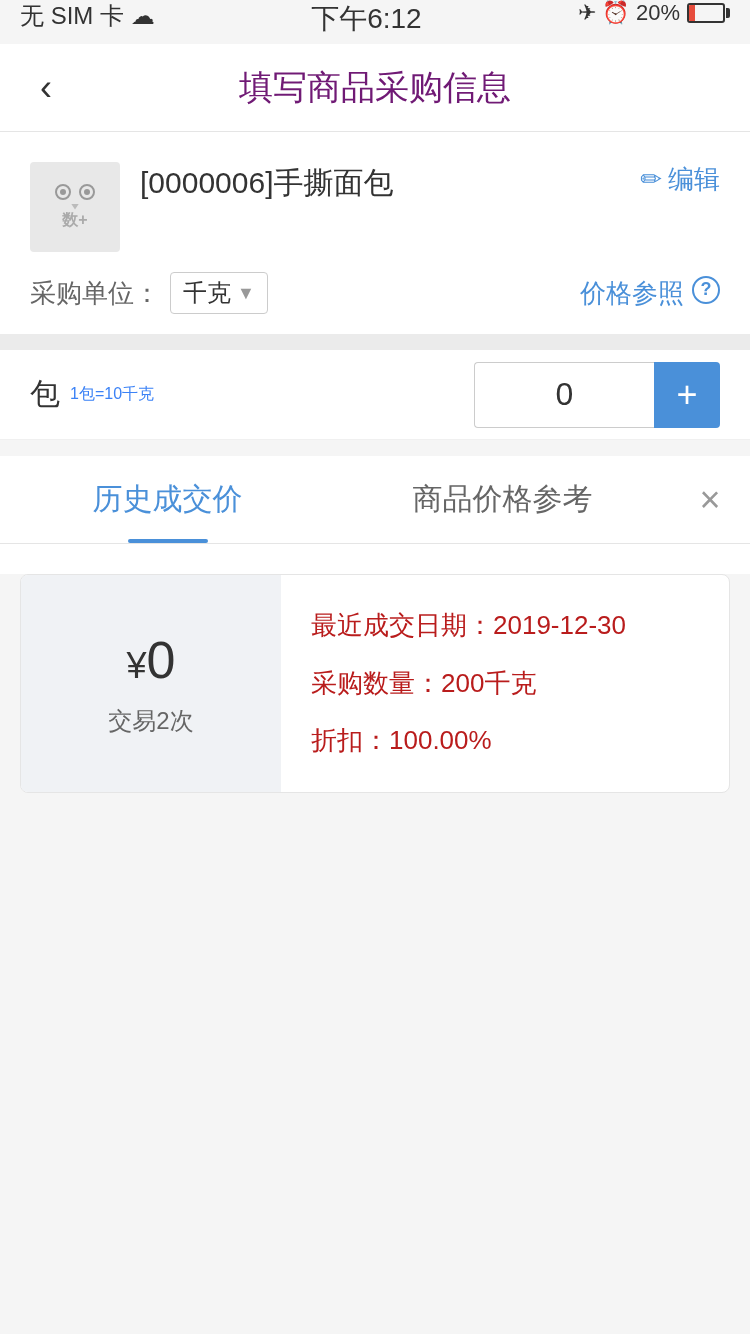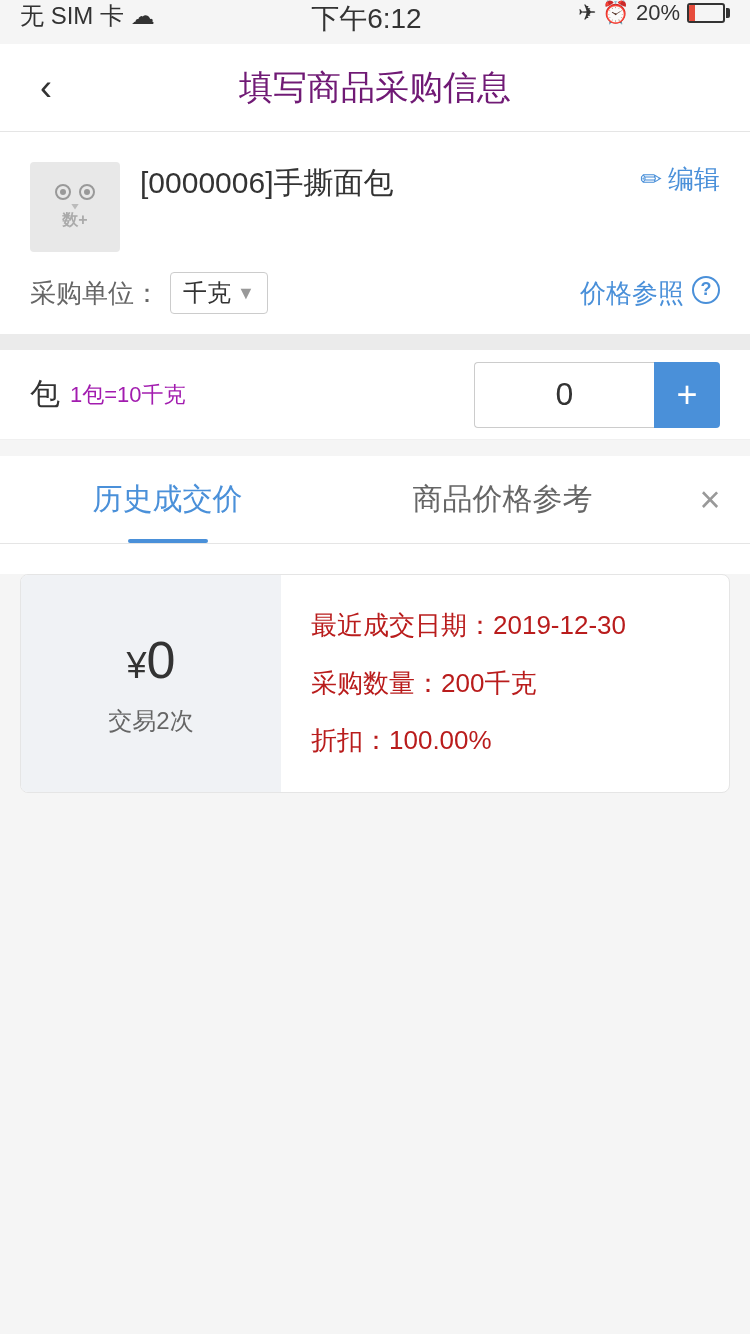--- a/index.html
+++ b/index.html
@@ -193,22 +193,22 @@
       align-items: center;
       gap: 10px;
       min-width: 200px;
     }
     .qty-unit-name {
       font-size: 30px;
       color: #333;
       font-weight: 500;
     }
     .qty-conversion {
-      font-size: 22px;
-      color: #a21caf;
+      font-size: 16px;
+      color: #3b82f6;
     }
     .qty-input-area {
       flex: 1;
       display: flex;
       align-items: center;
       justify-content: flex-end;
       gap: 0;
     }
     .qty-input-box {
       width: 180px;

